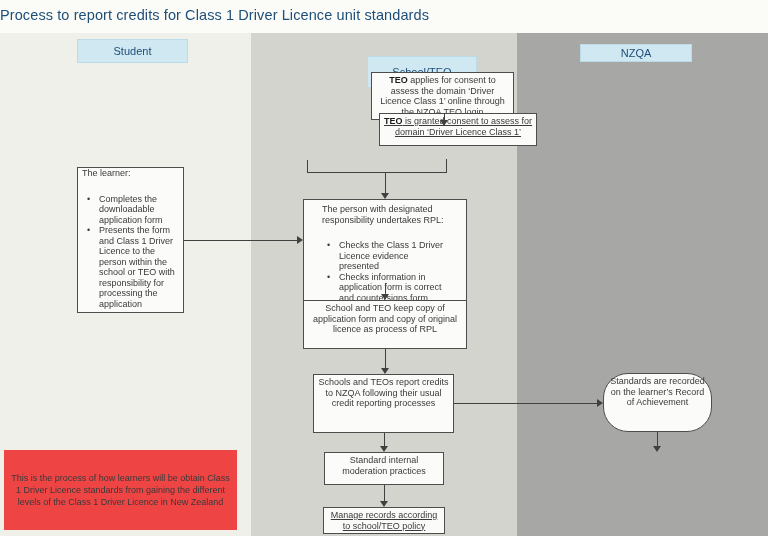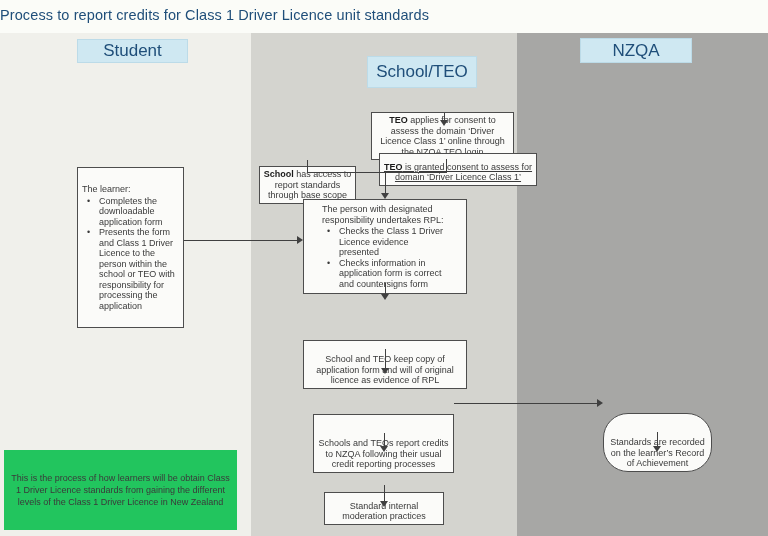--- a/index.html
+++ b/index.html
@@ -11,31 +11,31 @@
   html,body{margin:0;padding:0;}
   body{font-family:"Liberation Sans",sans-serif;background:#ffffff;}
   .stage{position:relative;width:768px;height:536px;background:var(--page-bg);overflow:hidden;}
   .title{position:absolute;left:0;top:7px;width:768px;text-align:left;
          font-size:14.5px;color:var(--title-color);letter-spacing:0.1px;}
   .lane{position:absolute;top:33px;height:503px;}
   .lane.student{left:0;width:251px;background:var(--student-column-bg);}
   .lane.school{left:251px;width:266px;background:var(--school-column-bg);}
   .lane.nzqa{left:517px;width:251px;background:var(--nzqa-column-bg);}
   .lane-header{position:absolute;background:var(--header-bg);color:var(--header-text);
-         display:flex;align-items:center;justify-content:center;font-size:17px;
+         display:flex;align-items:center;justify-content:center;font-size:11px;
          border:1px solid #bcdbe8;box-sizing:border-box;}
   .fbox{position:absolute;background:var(--box-bg);border:1px solid var(--box-border);
         box-sizing:border-box;color:var(--text-color);font-size:9px;line-height:1.17;
         padding:2px 3px;}
-  .fbox.center{display:flex;align-items:flex-end;justify-content:center;text-align:center;margin-top:40px;}
+  .fbox.center{display:flex;align-items:flex-start;justify-content:center;text-align:center;}
   .fbox .b{font-weight:bold;color:#1a1a1a;}
-  .fbox ul{list-style:none;margin:1px 0 0 0;padding:0 0 0 3px;}
+  .fbox ul{list-style:none;margin:15px 0 0 0;padding:0 0 0 3px;}
   .fbox li{position:relative;padding-left:14px;}
   .fbox li::before{content:"\2022";position:absolute;left:2px;top:0;}
-  .note{position:absolute;background:#22c55e;color:var(--text-color);font-size:9px;
+  .note{position:absolute;background:#ef4444;color:var(--text-color);font-size:9px;
         line-height:1.35;display:flex;align-items:center;justify-content:center;
         text-align:center;padding:0 5px;box-sizing:border-box;}
   .line{position:absolute;background:var(--connector);}
   .arr-down{position:absolute;width:0;height:0;border-left:4px solid transparent;
         border-right:4px solid transparent;border-top:6px solid var(--connector);}
   .arr-right{position:absolute;width:0;height:0;border-top:4px solid transparent;
         border-bottom:4px solid transparent;border-left:6px solid var(--connector);}
 </style>
 </head>
 <body>
@@ -43,51 +43,48 @@
 <div class="stage">
 
   <div class="title">Process to report credits for Class 1 Driver Licence unit standards</div>
 
   <div class="lane student"></div>
   <div class="lane school"></div>
   <div class="lane nzqa"></div>
 
   <div class="lane-header" style="left:77px;top:39px;width:111px;height:24px;">Student</div>
   <div class="lane-header" style="left:323px;top:56px;width:110px;height:32px;margin-left:44px;">School/TEO</div>
-  <div class="lane-header" style="left:580px;top:38px;width:112px;height:25px;">NZQA</div>
+  <div class="lane-header" style="left:580px;top:44px;width:112px;height:18px;">NZQA</div>
 
   <div class="fbox center" style="left:371px;top:72px;width:143px;min-height:41px;">
     <span><span class="b">TEO</span><span> applies for consent to assess the domain ‘Driver Licence Class 1’ online through the NZQA TEO login</span></span>
   </div>
 
-  <div class="fbox center" style="left:259px;top:126px;width:97px;min-height:34px;">
-    <span><span class="b">School</span><span> has access to report standards through base scope</span></span>
-  </div>
 
   <div class="fbox center" style="left:379px;top:113px;width:158px;min-height:33px;text-decoration:underline;">
     <span><span class="b">TEO</span><span> is granted consent to assess for domain ‘Driver Licence Class 1’</span></span>
   </div>
 
-  <div class="fbox" style="left:77px;top:167px;width:107px;min-height:146px;padding:16px 4px;">
+  <div class="fbox" style="left:77px;top:167px;width:107px;min-height:146px;padding:0 4px;">
     <span>The learner:</span>
     <ul>
       <li>Completes the downloadable application form</li>
       <li>Presents the form and Class 1 Driver Licence to the person within the school or TEO with responsibility for processing the application</li>
     </ul>
   </div>
 
   <div class="fbox" style="left:303px;top:199px;width:164px;min-height:84px;padding:4px 18px;">
     <span>The person with designated responsibility undertakes RPL:</span>
     <ul>
       <li>Checks the Class 1 Driver Licence evidence presented</li>
       <li>Checks information in application form is correct and countersigns form</li>
     </ul>
   </div>
 
-  <div class="fbox center" style="left:303px;top:300px;width:164px;min-height:49px;">School and TEO keep copy of application form and will of original licence as evidence of RPL</div>
+  <div class="fbox center" style="left:303px;top:300px;width:164px;min-height:49px;">School and TEO keep copy of application form and copy of original licence as process of RPL</div>
 
   <div class="fbox center" style="left:313px;top:374px;width:141px;min-height:59px;">Schools and TEOs report credits to NZQA following their usual credit reporting processes</div>
 
   <div class="fbox center" style="left:324px;top:452px;width:120px;min-height:33px;">Standard internal moderation practices</div>
 
   <div class="fbox center" style="left:323px;top:507px;width:122px;min-height:26px;text-decoration:underline;">Manage records according to school/TEO policy</div>
 
   <div class="fbox center" style="left:603px;top:373px;width:109px;min-height:59px;border-radius:25px;">Standards are recorded on the learner’s Record of Achievement</div>
 
 

